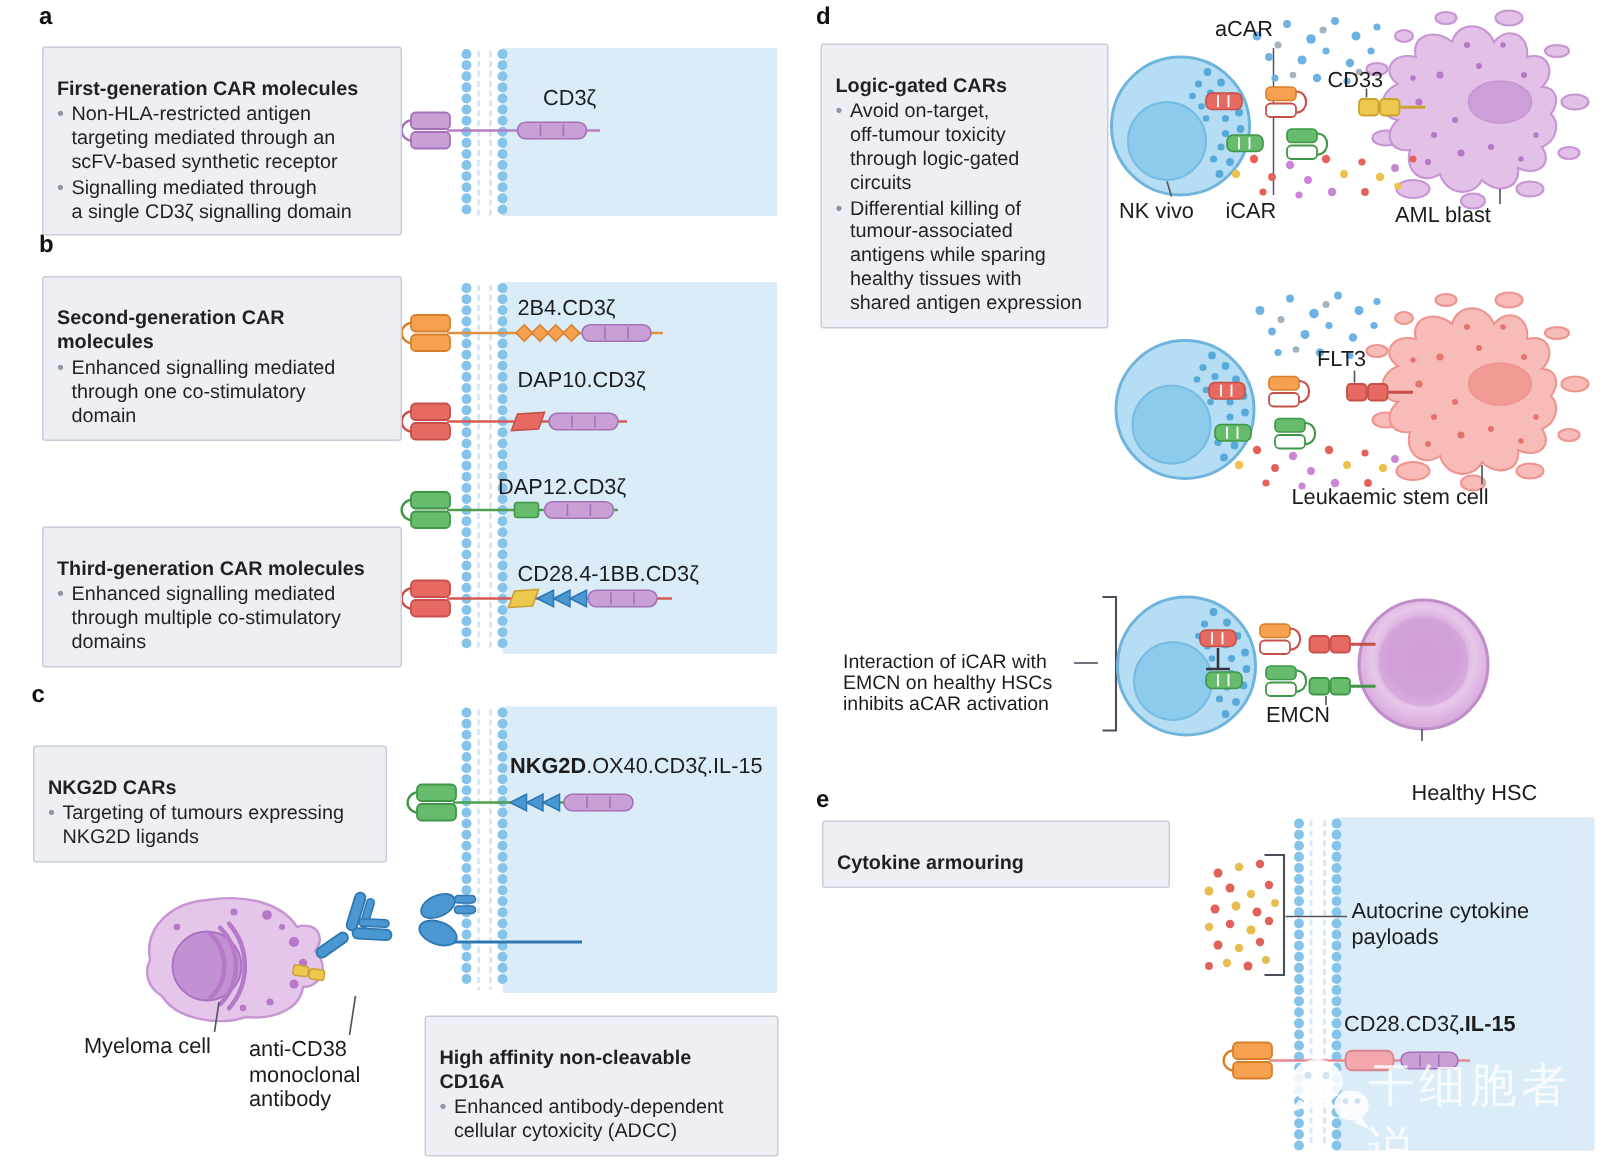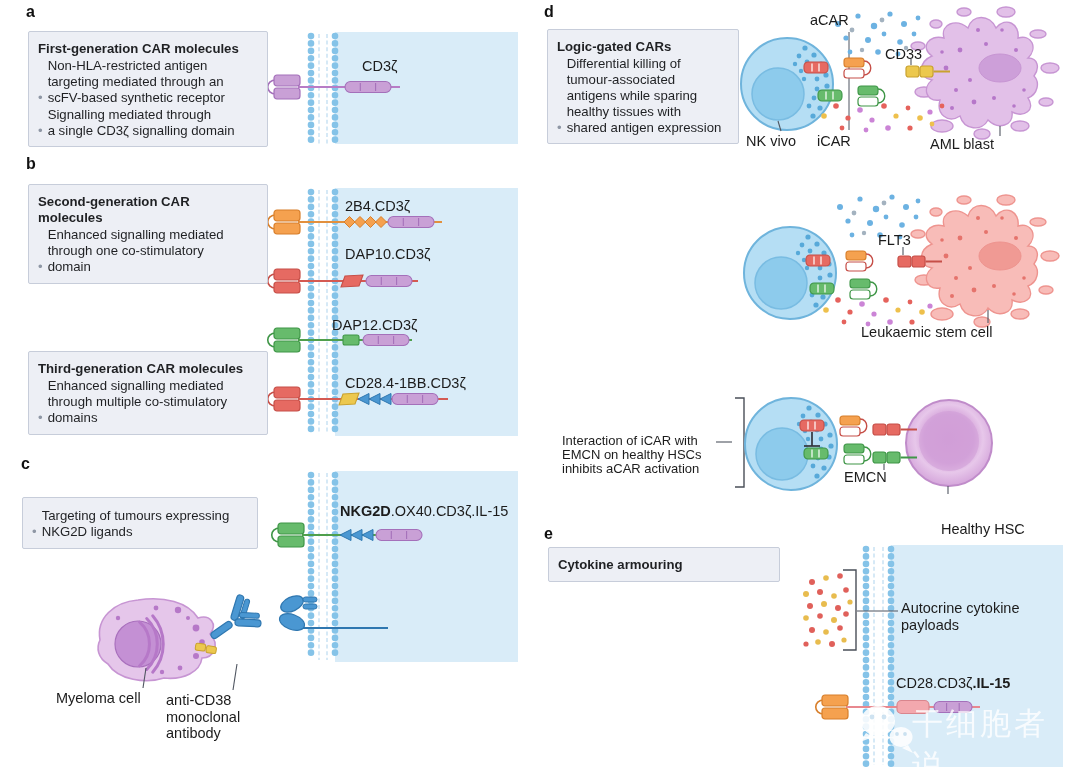--- a/index.html
+++ b/index.html
@@ -2,23 +2,23 @@
 <html><head>
 <meta charset="utf-8">
 <style>
   html,body{margin:0;padding:0;background:#fff;}
   .canvas{position:relative;width:1080px;height:777px;background:#fff;
           font-family:"Liberation Sans",sans-serif;color:#1c1c1c;overflow:hidden;}
   svg.layer{position:absolute;left:0;top:0;}
   .panel-letter{position:absolute;font-weight:bold;font-size:16px;color:#111;}
   .sec-title{position:absolute;font-weight:bold;font-size:14.5px;color:#111;}
   .ibox{position:absolute;background:#edeff5;border:1px solid #c7cdda;border-radius:2px;
-        padding:9px 9px 8px 9px;font-size:13.2px;line-height:15.9px;color:#1f2023;}
+        padding:19px 9px 8px 9px;font-size:13.2px;line-height:15.9px;color:#1f2023;}
   .ibox .t{font-weight:bold;white-space:pre-line;}
-  .ibox .b{display:flex;white-space:pre-line;margin-top:1px;align-items:flex-end;}
+  .ibox .b{display:flex;white-space:pre-line;margin-top:1px;}
   .ibox .b::before{content:"\2022";color:#8f97a5;margin-right:5px;flex:0 0 auto;}
   .lbl{position:absolute;font-size:14.5px;line-height:16.5px;white-space:pre-line;color:#1c1c1c;}
   .lbl.small{font-size:13px;line-height:13.8px;}
   .bd{font-weight:bold;}
   .wm-text{position:absolute;color:rgba(255,255,255,0.8);font-size:31px;letter-spacing:3px;
            font-weight:normal;}
   
   .c-purple{fill:#c9a0d6;stroke:#a470ba}
   .c-orange{fill:#f5a14f;stroke:#d87f2b}
   .c-red{fill:#e66a62;stroke:#c64f48}
@@ -529,27 +529,38 @@
 
 <div class="ibox" style="left:28px;top:351px;width:220px">
   <div class="t">Third-generation CAR molecules</div>
   <div class="b"><span>Enhanced signalling mediated
 through multiple co-stimulatory
 domains</span></div>
 </div>
 
 
 <div class="ibox" style="left:22px;top:497px;width:216px">
+  <div class="t">NKG2D CARs</div>
   <div class="b"><span>Targeting of tumours expressing
 NKG2D ligands</span></div>
 </div>
 
+<div class="ibox" style="left:283px;top:677px;width:216px">
+  <div class="t">High affinity non-cleavable
+CD16A</div>
+  <div class="b"><span>Enhanced antibody-dependent
+cellular cytoxicity (ADCC)</span></div>
+</div>
 
 <div class="ibox" style="left:547px;top:29px;width:172px">
   <div class="t">Logic-gated CARs</div>
+  <div class="b"><span>Avoid on-target,
+off-tumour toxicity
+through logic-gated
+circuits</span></div>
   <div class="b"><span>Differential killing of
 tumour-associated
 antigens while sparing
 healthy tissues with
 shared antigen expression</span></div>
 </div>
 
 <div class="ibox" style="left:548px;top:547px;width:212px">
   <div class="t">Cytokine armouring</div>
 </div>

